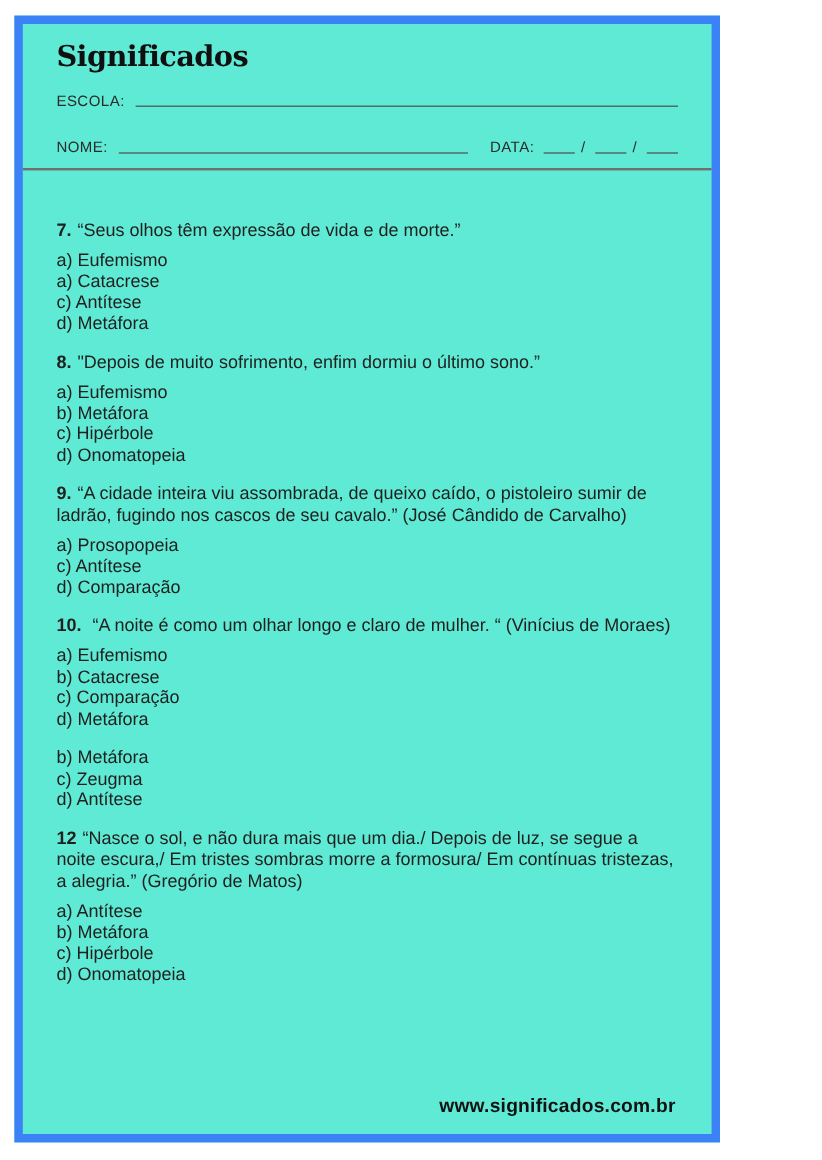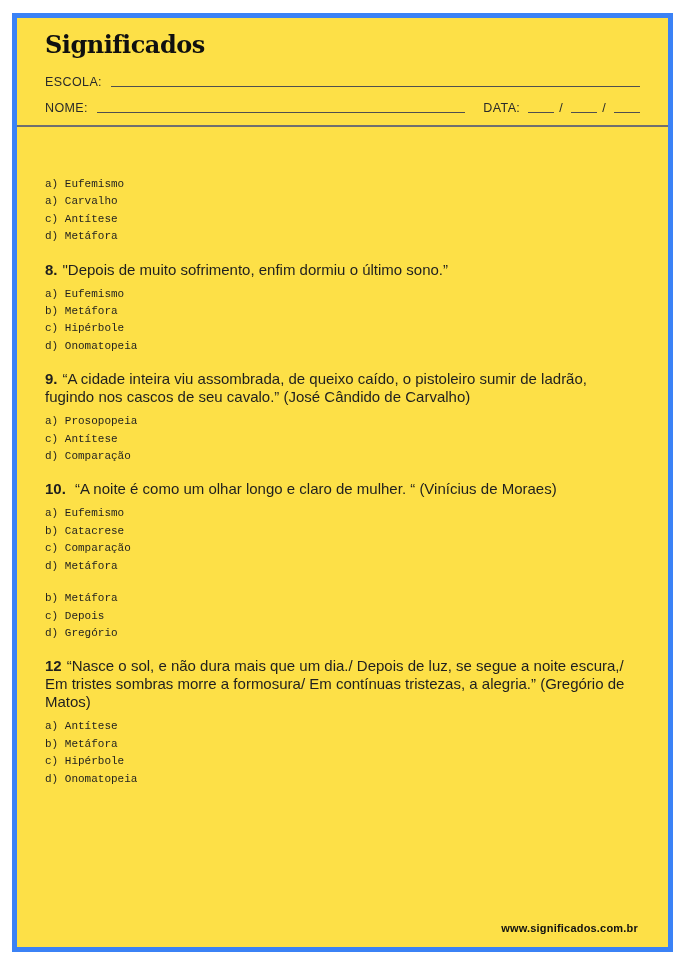--- a/index.html
+++ b/index.html
@@ -6,42 +6,42 @@
   html, body { width: 685px; height: 967px; }
   body {
     background: #ffffff;
     font-family: "Liberation Sans", sans-serif;
     color: #1f1f1f;
     position: relative;
   }
   .frame {
     position: absolute;
     left: 12px; top: 13px;
-    width: 661px; height: 939px;
-    border: 5px solid #3b82f6;
-    background: #fde047;
+    width: 588px; height: 939px;
+    border: 7px solid #3b82f6;
+    background: #5eead4;
   }
   .header { padding: 12px 28px 0 28px; }
   .logo {
     font-family: "DejaVu Serif", serif;
     font-weight: 900;
     font-size: 24px;
     letter-spacing: -0.5px;
     color: #101010;
     line-height: 30px;
   }
   .field-row {
     display: flex;
     align-items: flex-end;
     font-size: 12.5px;
     letter-spacing: 0.4px;
     color: #2a2a2a;
   }
   .field-row.escola { margin-top: 15px; }
-  .field-row.nome { margin-top: 12px; margin-bottom: 10px; }
+  .field-row.nome { margin-top: 25px; margin-bottom: 10px; }
   .write-line {
     flex: 1;
     border-bottom: 1.5px solid #4f4f4f;
     margin-left: 9px;
     margin-bottom: 2px;
   }
   .data-group {
     display: flex;
     align-items: flex-end;
     margin-left: 18px;
@@ -59,30 +59,29 @@
   .content { padding: 42px 28px 0 28px; }
   .question { margin-bottom: 15px; }
   .q-text {
     font-size: 15px;
     line-height: 18px;
     color: #1f1f1f;
   }
   .q-num { font-weight: 700; margin-right: 5px; }
   .options { margin-top: 7px; }
   .option {
-    font-size: 11px;
+    font-size: 15px;
     line-height: 17.4px;
     color: #1f1f1f;
-    font-family: Liberation Mono, monospace;
   }
   .footer {
     position: absolute;
     right: 30px;
     bottom: 13px;
-    font-size: 11px;
+    font-size: 16px;
     font-weight: 700;
     letter-spacing: 0.2px;
     color: #111111;
   }
 </style>
 </head>
 <body>
 
 <div class="frame">
 
@@ -106,23 +105,26 @@
         <span class="blank"></span>
       </span>
     </div>
   </div>
 
   <div class="divider"></div>
 
   <div class="content">
 
     <div class="question">
+      <div class="q-text">
+        <span class="q-num">7.</span><span>“Seus olhos têm expressão de vida e de morte.”</span>
+      </div>
       <div class="options">
         <div class="option">a) Eufemismo</div>
-        <div class="option">a) Carvalho</div>
+        <div class="option">a) Catacrese</div>
         <div class="option">c) Antítese</div>
         <div class="option">d) Metáfora</div>
       </div>
     </div>
 
     <div class="question">
       <div class="q-text">
         <span class="q-num">8.</span><span>"Depois de muito sofrimento, enfim dormiu o último sono.”</span>
       </div>
       <div class="options">
@@ -152,22 +154,22 @@
         <div class="option">a) Eufemismo</div>
         <div class="option">b) Catacrese</div>
         <div class="option">c) Comparação</div>
         <div class="option">d) Metáfora</div>
       </div>
     </div>
 
     <div class="question">
       <div class="options">
         <div class="option">b) Metáfora</div>
-        <div class="option">c) Depois</div>
-        <div class="option">d) Gregório</div>
+        <div class="option">c) Zeugma</div>
+        <div class="option">d) Antítese</div>
       </div>
     </div>
 
     <div class="question">
       <div class="q-text">
         <span class="q-num">12</span><span>“Nasce o sol, e não dura mais que um dia./ Depois de luz, se segue a noite escura,/ Em tristes sombras morre a formosura/ Em contínuas tristezas, a alegria.” (Gregório de Matos)</span>
       </div>
       <div class="options">
         <div class="option">a) Antítese</div>
         <div class="option">b) Metáfora</div>

